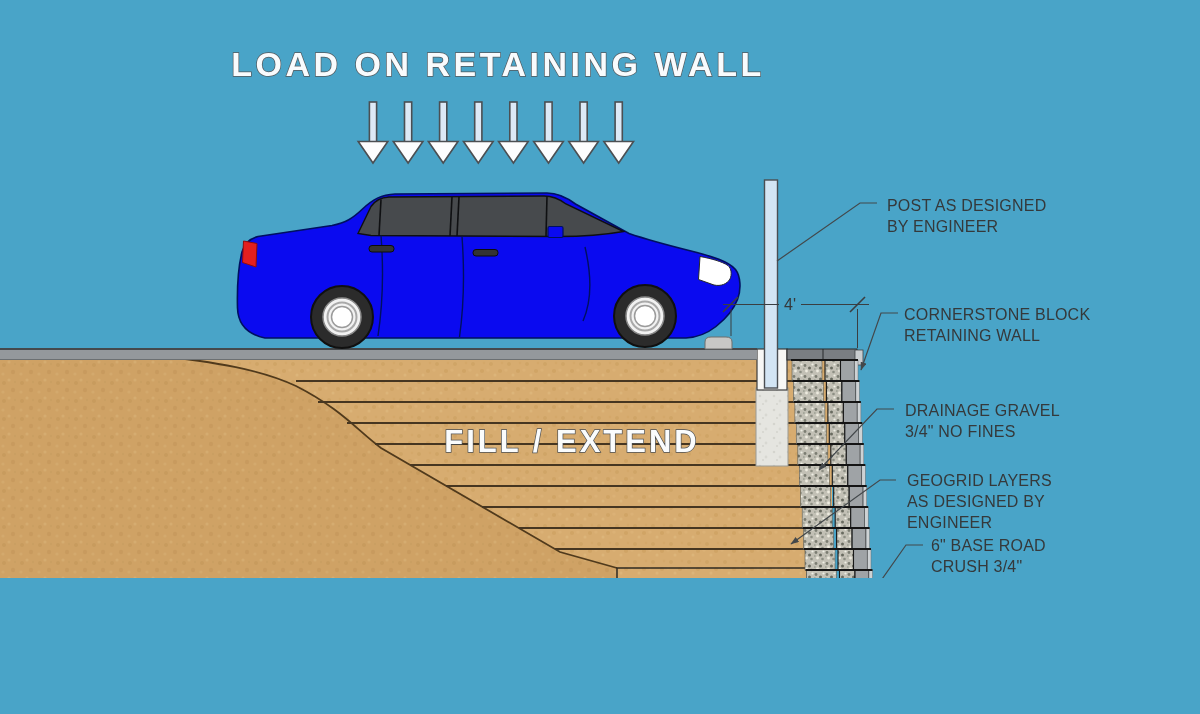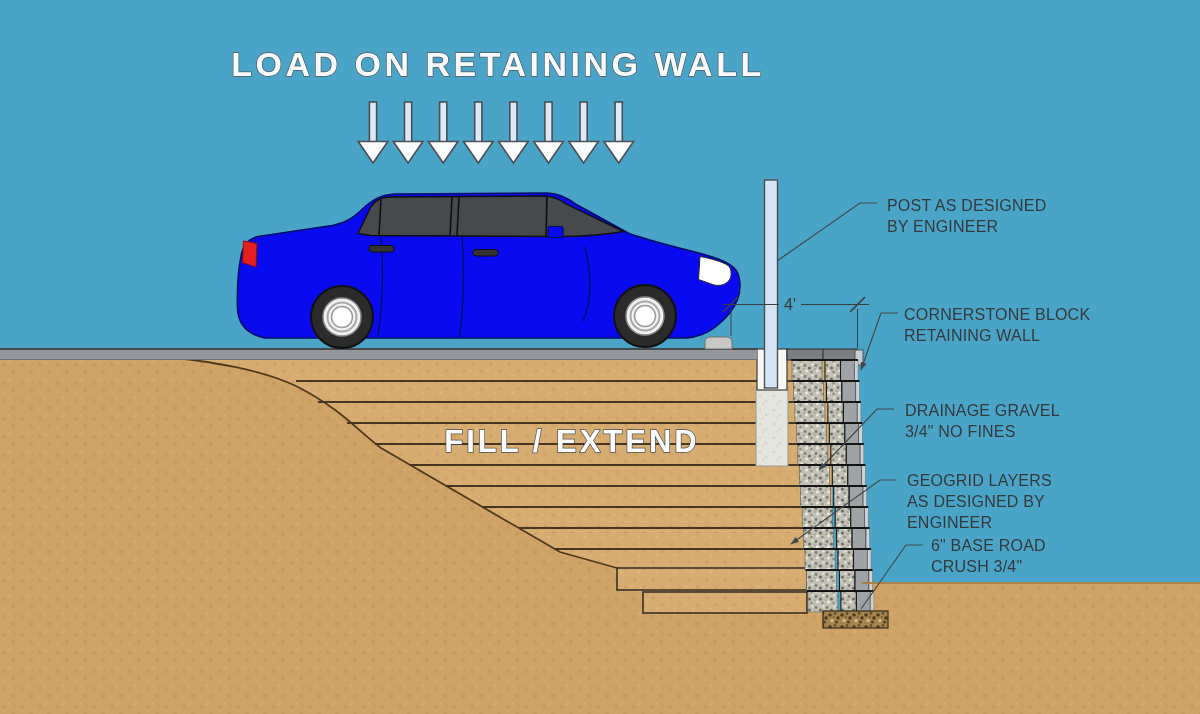--- a/index.html
+++ b/index.html
@@ -1,16 +1,16 @@
 <!DOCTYPE html>
 <html><head>
 <meta charset="utf-8">
 <style>
   html,body{margin:0;padding:0;background:#49a4c8;}
-  .stage{width:1200px;height:714px;position:relative;overflow:hidden;}
+  .stage{width:1200px;height:578px;position:relative;overflow:hidden;}
   svg{display:block;}
   text{font-family:"Liberation Sans", sans-serif;}
   .label{font-size:16px;fill:#35393b;letter-spacing:.2px;}
   .dim-text{font-size:16px;fill:#35393b;}
   .outline-title{font-size:34px;letter-spacing:3.5px;fill:#f8fbfd;stroke:#53585c;stroke-width:1.4px;paint-order:stroke;font-weight:bold;}
   .outline-fill{font-size:31px;letter-spacing:3px;fill:#fafcfd;stroke:#4c5054;stroke-width:1.4px;paint-order:stroke;font-weight:bold;}
   .leader{fill:none;stroke:#43484b;stroke-width:1.2;}
   .dimline{stroke:#3a3e41;stroke-width:1.2;}
   .dimslash{stroke:#3a3e41;stroke-width:1.6;}
   .extline{stroke:#3a3e41;stroke-width:1;}

